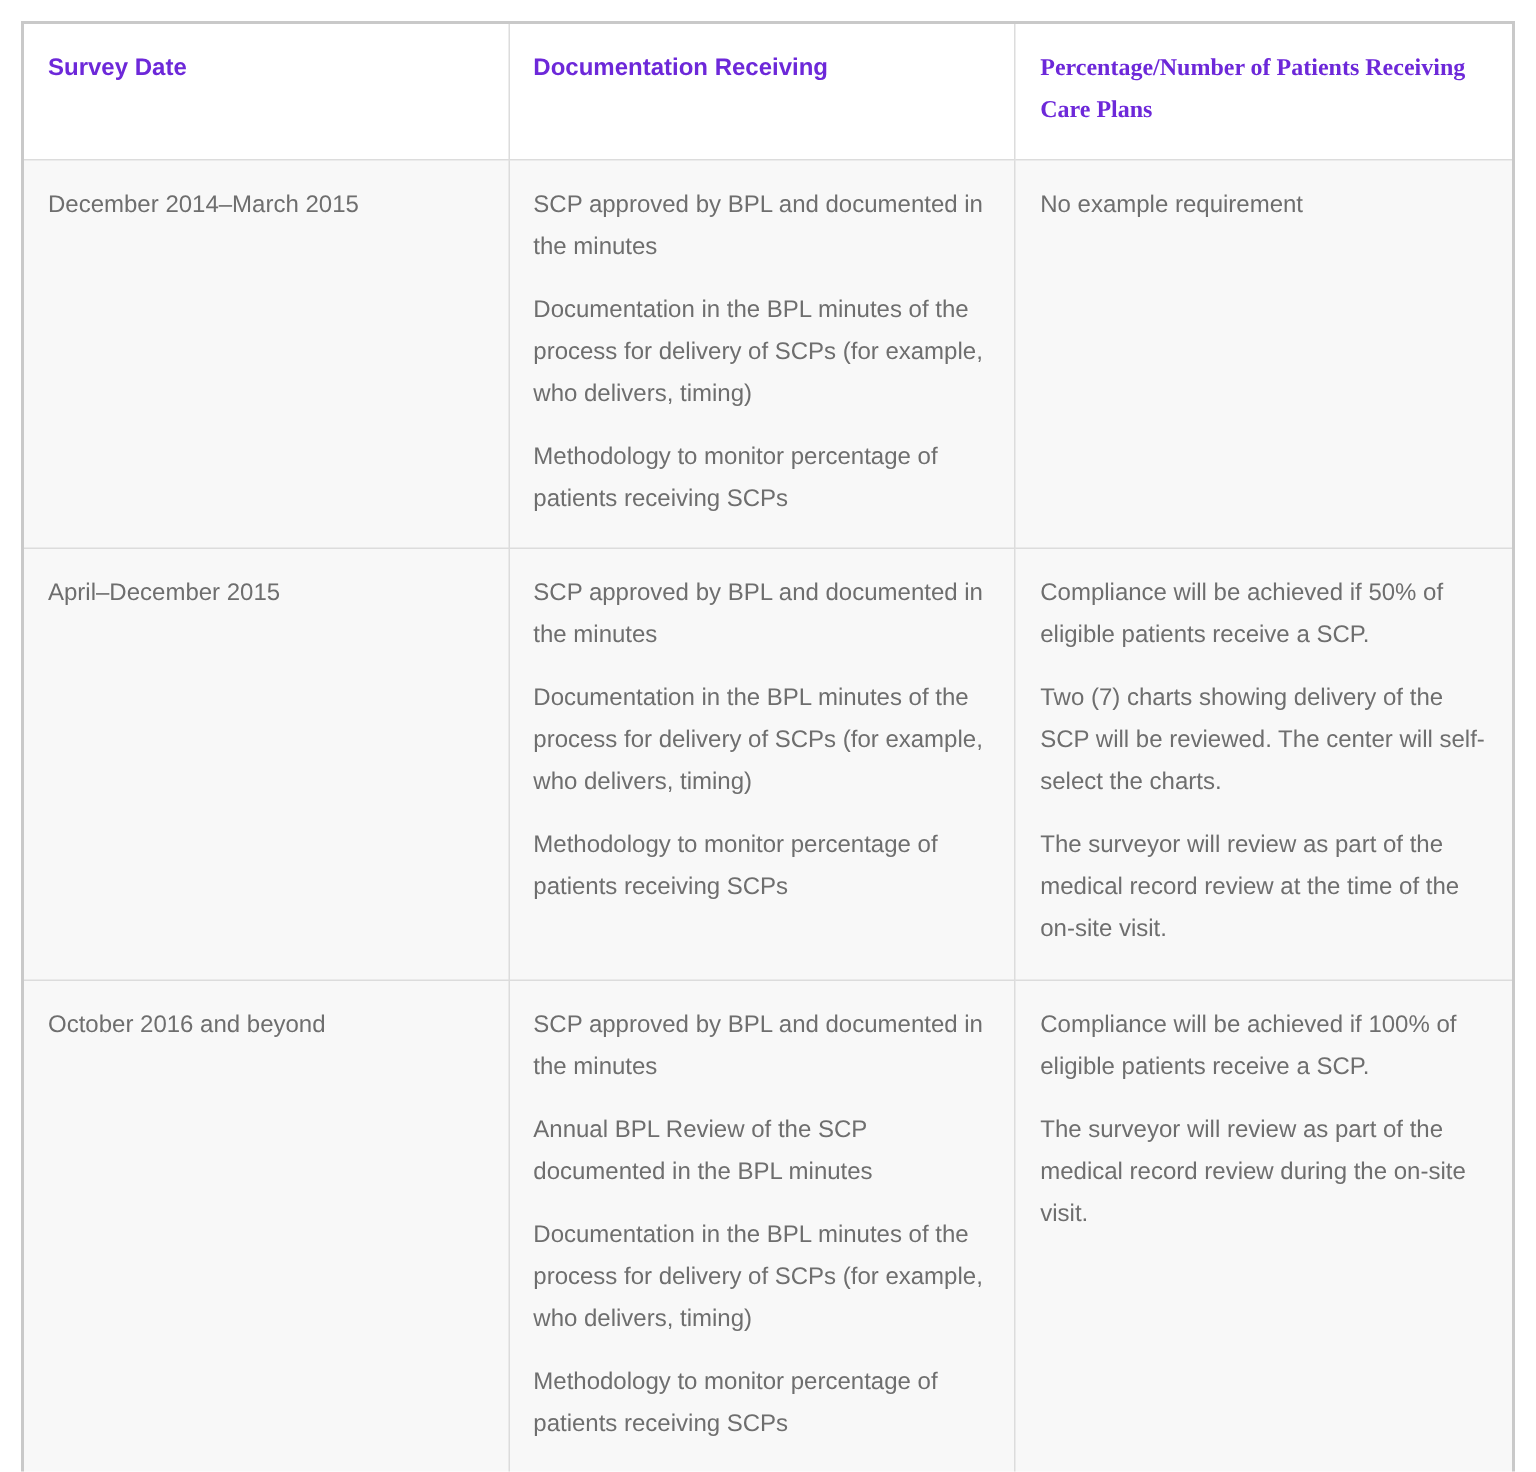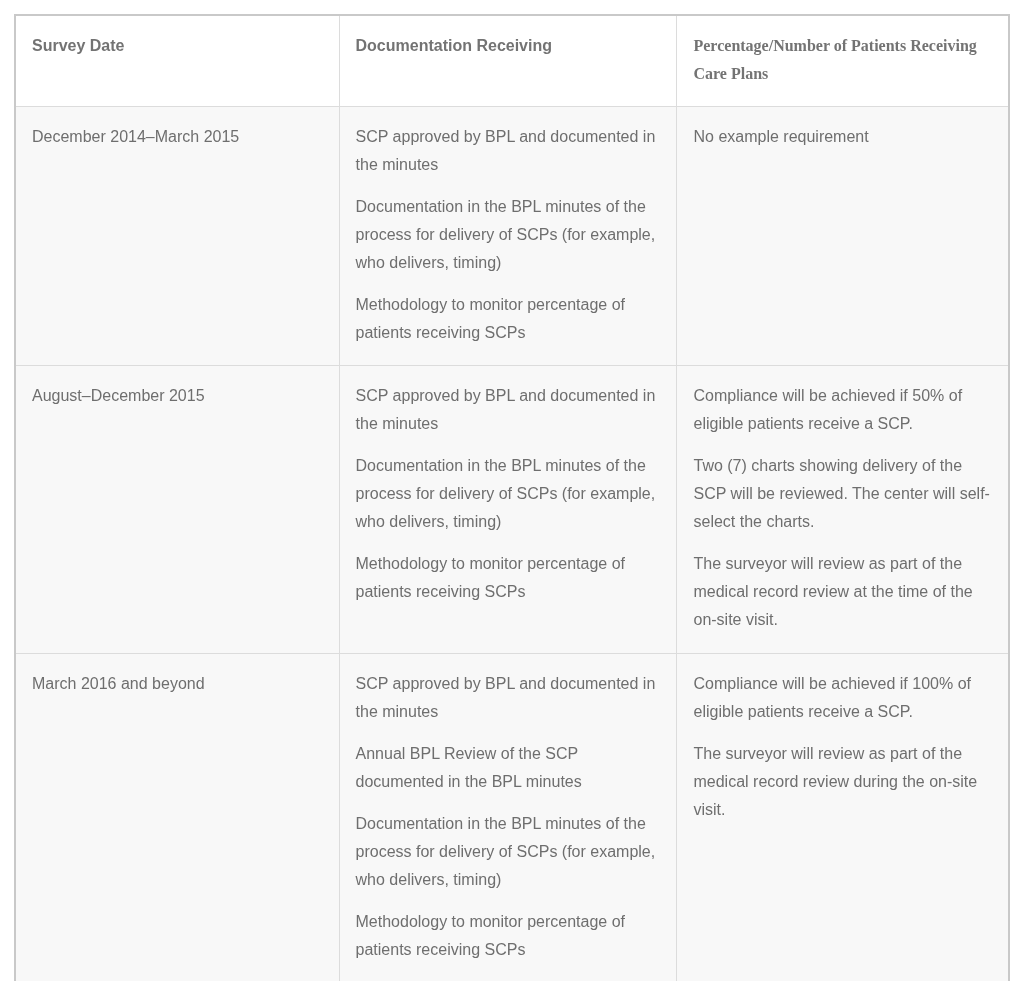--- a/index.html
+++ b/index.html
@@ -24,21 +24,21 @@
   table.survey-table th,
   table.survey-table td {
     border: 1px solid #dcdcdc;
     vertical-align: top;
     text-align: left;
     padding: 16px 16px 18px 16px;
     box-sizing: border-box;
   }
   table.survey-table th {
     background: #ffffff;
-    color: #737373;
+    color: #6d28d9;
     font-size: 16px;
     font-weight: bold;
     line-height: 1.75;
     height: 88px;
   }
   table.survey-table td {
     background: #f8f8f8;
     color: #6e6e6e;
     font-size: 16px;
     font-weight: normal;
@@ -79,36 +79,36 @@
           <p>SCP approved by BPL and documented in the minutes</p>
           <p>Documentation in the BPL minutes of the process for delivery of SCPs (for example, who delivers, timing)</p>
           <p>Methodology to monitor percentage of patients receiving SCPs</p>
         </td>
         <td>
           <p>No example requirement</p>
         </td>
       </tr>
       <tr class="body-row-2">
         <td>
-          <p>August–December 2015</p>
+          <p>April–December 2015</p>
         </td>
         <td>
           <p>SCP approved by BPL and documented in the minutes</p>
           <p>Documentation in the BPL minutes of the process for delivery of SCPs (for example, who delivers, timing)</p>
           <p>Methodology to monitor percentage of patients receiving SCPs</p>
         </td>
         <td>
           <p>Compliance will be achieved if 50% of eligible patients receive a SCP.</p>
           <p>Two (7) charts showing delivery of the SCP will be reviewed. The center will self-select the charts.</p>
           <p>The surveyor will review as part of the medical record review at the time of the on-site visit.</p>
         </td>
       </tr>
       <tr class="body-row-3">
         <td>
-          <p>March 2016 and beyond</p>
+          <p>October 2016 and beyond</p>
         </td>
         <td>
           <p>SCP approved by BPL and documented in the minutes</p>
           <p>Annual BPL Review of the SCP documented in the BPL minutes</p>
           <p>Documentation in the BPL minutes of the process for delivery of SCPs (for example, who delivers, timing)</p>
           <p>Methodology to monitor percentage of patients receiving SCPs</p>
         </td>
         <td>
           <p>Compliance will be achieved if 100% of eligible patients receive a SCP.</p>
           <p>The surveyor will review as part of the medical record review during the on-site visit.</p>

